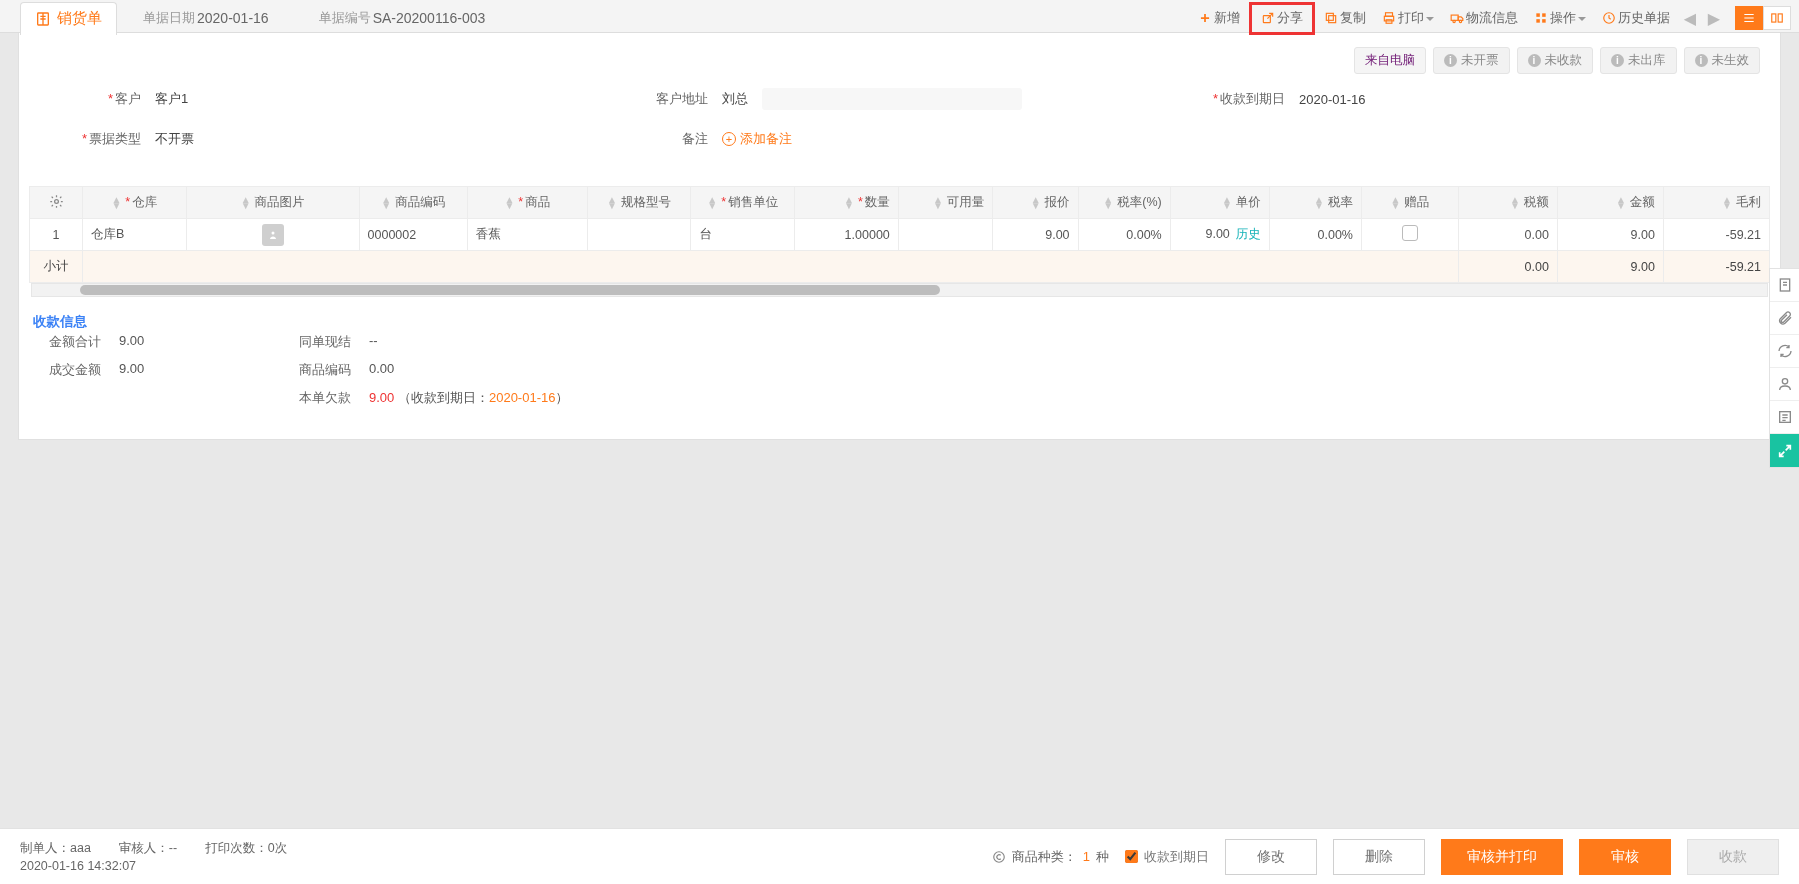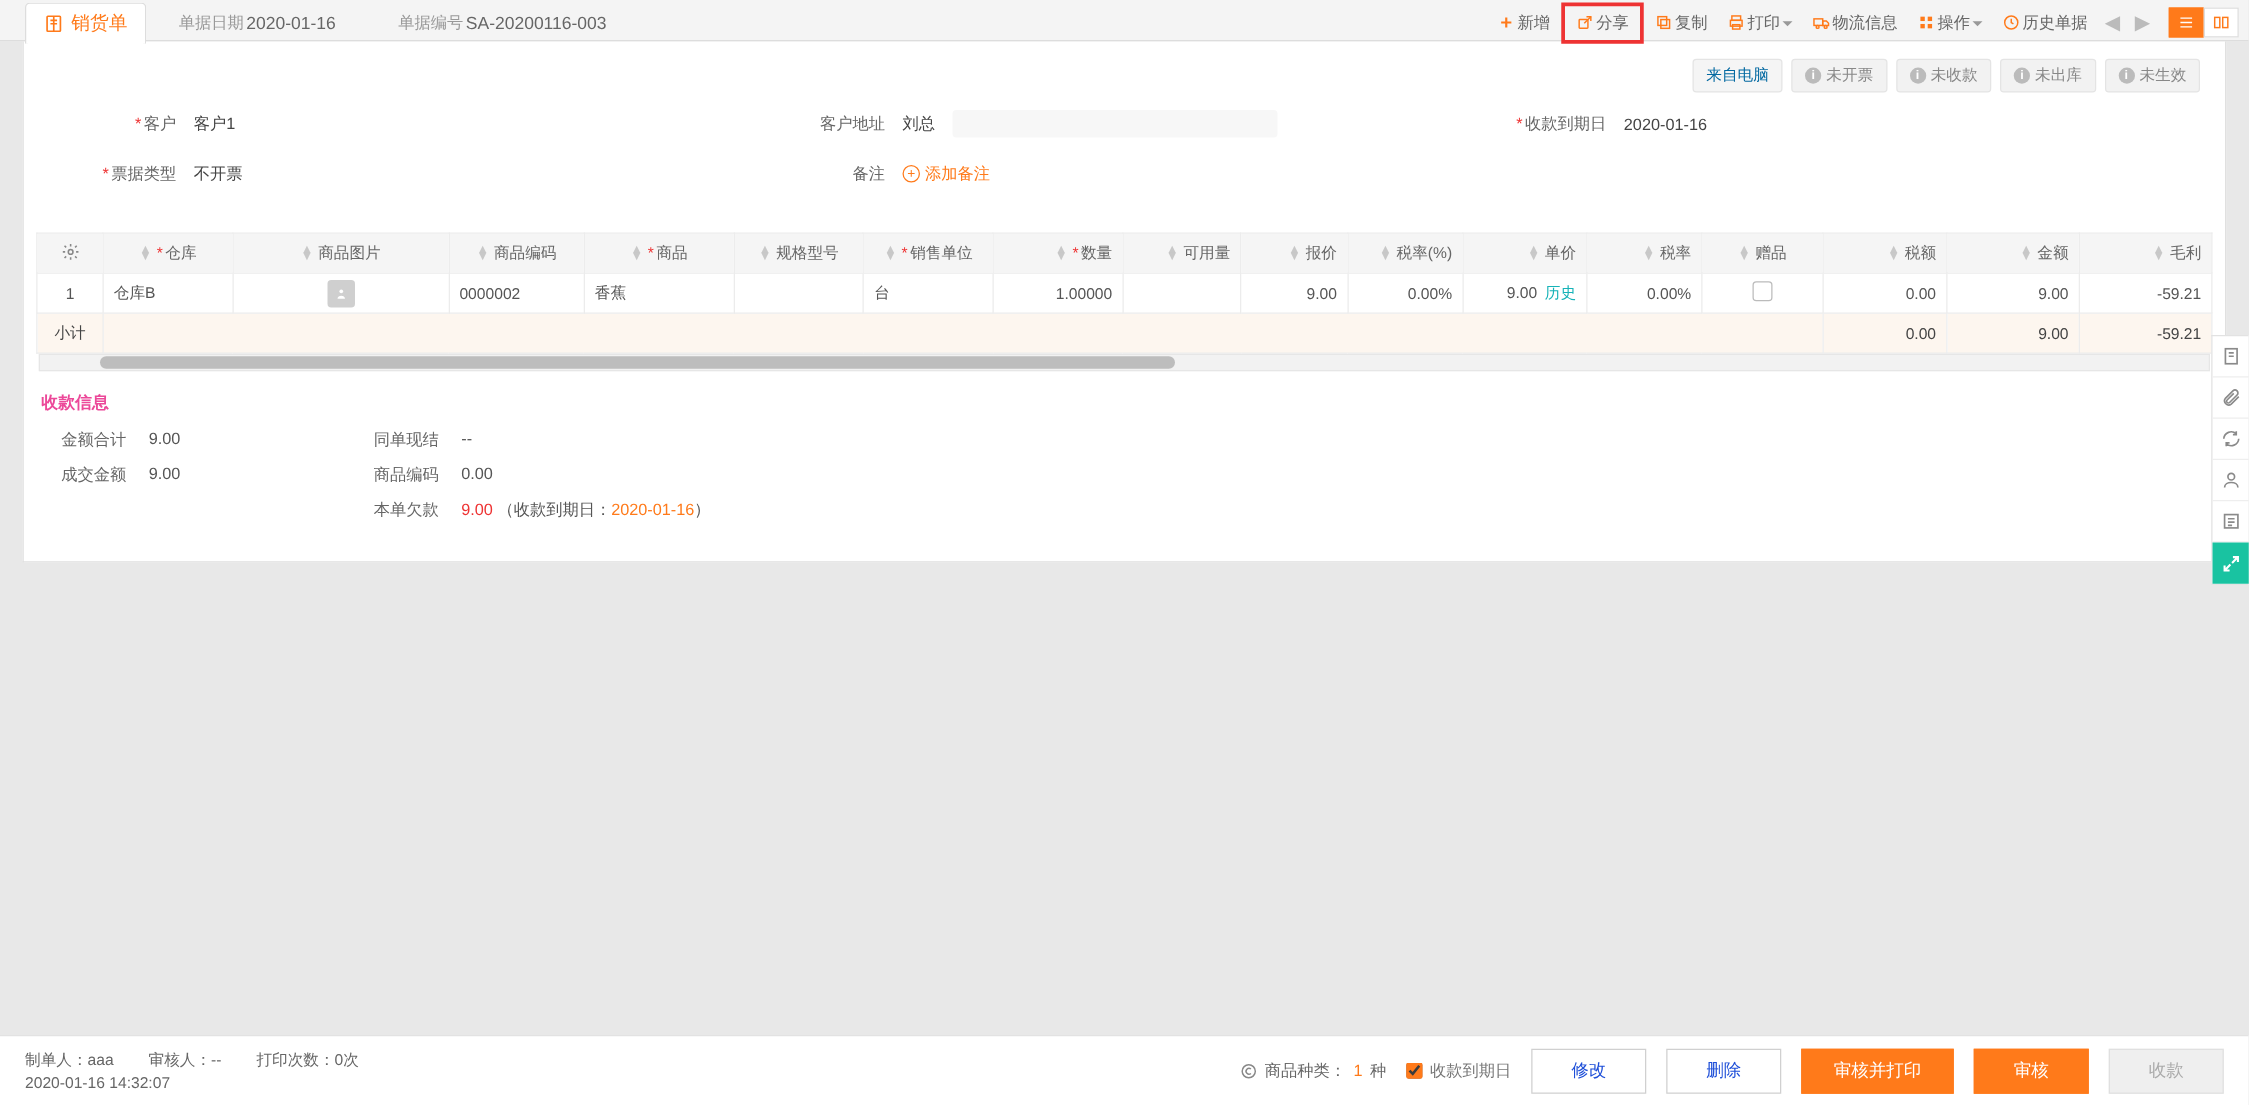--- a/index.html
+++ b/index.html
@@ -23,21 +23,21 @@
   .viewtoggle { display:flex; margin-left:8px; }
   .vt { width:28px; height:24px; border:1px solid #ddd; display:flex; align-items:center; justify-content:center; background:#fff;}
   .vt.active{ background:#ff7a1a; border-color:#ff7a1a; color:#fff;}
   .vt svg { width:14px; height:14px;}
 
   
   .doc { margin:0 18px 0 18px; background:#fff; border:1px solid #e0e0e0; border-top:none; }
 
   .chips { display:flex; justify-content:flex-end; gap:7px; padding:14px 20px 8px 20px; }
   .chip { background:#f2f2f2; color:#888; font-size:12.5px; padding:4px 10px; border-radius:3px; display:flex; align-items:center; gap:4px; border:1px solid #e4e4e4; cursor:default;}
-  .chip.plain { background:#f5f5f5; color:#0369a1;}
+  .chip.plain { background:#f5f5f5; color:#701a75;}
   .chip .dot { width:13px; height:13px; border-radius:50%; background:#bbb; display:inline-flex; align-items:center; justify-content:center; color:#fff; font-size:10px; font-weight:bold;}
 
   .formgrid { display:grid; grid-template-columns: 1fr 1fr 1fr; padding: 6px 40px 10px 60px; row-gap:20px; column-gap:40px;}
   .fld { display:flex; align-items:center; gap:14px; font-size:13px; color:#555;}
   .fld .req { color:#e33; margin-right:2px;}
   .fld .flabel { min-width:62px; text-align:right; color:#666;}
   .fld .fvalue { color:#444;}
   .addlink { color:#ff7a1a; cursor:pointer; display:flex; align-items:center; gap:4px;}
   .addlink .plus { width:14px;height:14px;border-radius:50%;border:1.5px solid #ff7a1a;display:inline-flex;align-items:center;justify-content:center;font-size:11px;line-height:1;}
   .addrblank { display:inline-block; width:260px; height:22px; background:#f7f7f7; border-radius:3px;}
@@ -56,21 +56,21 @@
   .gearcell svg{width:15px;height:15px;color:#888;}
   .imgph { width:22px;height:22px;background:#cfcfcf;border-radius:3px;display:inline-flex;align-items:center;justify-content:center;margin:0 auto;}
   .imgph svg{width:12px;height:12px;color:#fff;}
   .hist { color:#17b3b8; margin-left:6px; cursor:pointer;}
   .giftbox { width:16px;height:16px;border:1px solid #bbb;border-radius:3px;display:inline-block;background:#fff;}
   .hscroll { height:14px; margin:0 2px; background:#f2f2f2; position:relative; border:1px solid #e6e6e6;}
   .hscroll .thumb { position:absolute; left:48px; top:1px; height:10px; width:860px; background:#bdbdbd; border-radius:5px;}
 
   
   .paysec { padding:16px 10px 22px 10px; font-size:13px;}
-  .paysec h4 { font-size:13.5px; font-weight:bold; color:#ec4899; margin-bottom:12px; margin-left:4px;}
+  .paysec h4 { font-size:13.5px; font-weight:bold; color:#3b82f6; margin-bottom:2px; margin-left:4px;}
   .payrow { display:flex; gap:80px; margin-bottom:10px; margin-left:20px;}
   .payitem { display:flex; gap:14px; min-width:170px;}
   .payitem .pl { color:#666; min-width:56px; text-align:left;}
   .payitem .pv { color:#555;}
   .red { color:#e33;}
   .orangev{ color:#ff7a1a;}
 
   
   .sidetools { position:absolute; right:0; top:268px; width:30px; background:#fff; border:1px solid #e2e2e2; border-right:none;}
   .sidetools .sbtn { width:30px; height:33px; display:flex; align-items:center; justify-content:center; color:#8a8a8a; border-bottom:1px solid #eee; cursor:pointer;}
@@ -80,21 +80,21 @@
 
   
   .footer { position:absolute; left:0; right:0; bottom:0; height:56px; background:#fff; border-top:1px solid #e2e2e2; display:flex; align-items:center; padding:0 20px; font-size:13px; color:#666;}
   .footer .meta { display:flex; flex-direction:column; gap:2px; font-size:12.5px; color:#666;}
   .footer .meta .line{display:flex; gap:28px;}
   .footer .right { margin-left:auto; display:flex; align-items:center; gap:16px;}
   .footer .kinds { display:flex; align-items:center; gap:6px; color:#666;}
   .footer .kinds .num{ color:#ff7a1a;}
   .footer .chk { display:flex; align-items:center; gap:6px; color:#777;}
   .footer .chk input{ accent-color:#ff7a1a;}
-  .fbtn { min-width:92px; height:36px; border:1px solid #d0d0d0; background:#fff; color:#1d4ed8; display:flex;align-items:center;justify-content:center; cursor:pointer; font-size:14px;}
+  .fbtn { min-width:92px; height:36px; border:1px solid #d0d0d0; background:#fff; color:#737373; display:flex;align-items:center;justify-content:center; cursor:pointer; font-size:14px;}
   .fbtn.primary { background:#ff7a1a; border-color:#ff7a1a; color:#fff;}
   .fbtn.wide{min-width:122px;}
   .fbtn.ghost { background:#efefef; color:#aaa; border-color:#e0e0e0;}
 
   
   .caretdown::after{content:"";border:4px solid transparent;border-top-color:#999;display:inline-block;transform:translateY(2px);}
 </style>
 </head>
 <body>
 

